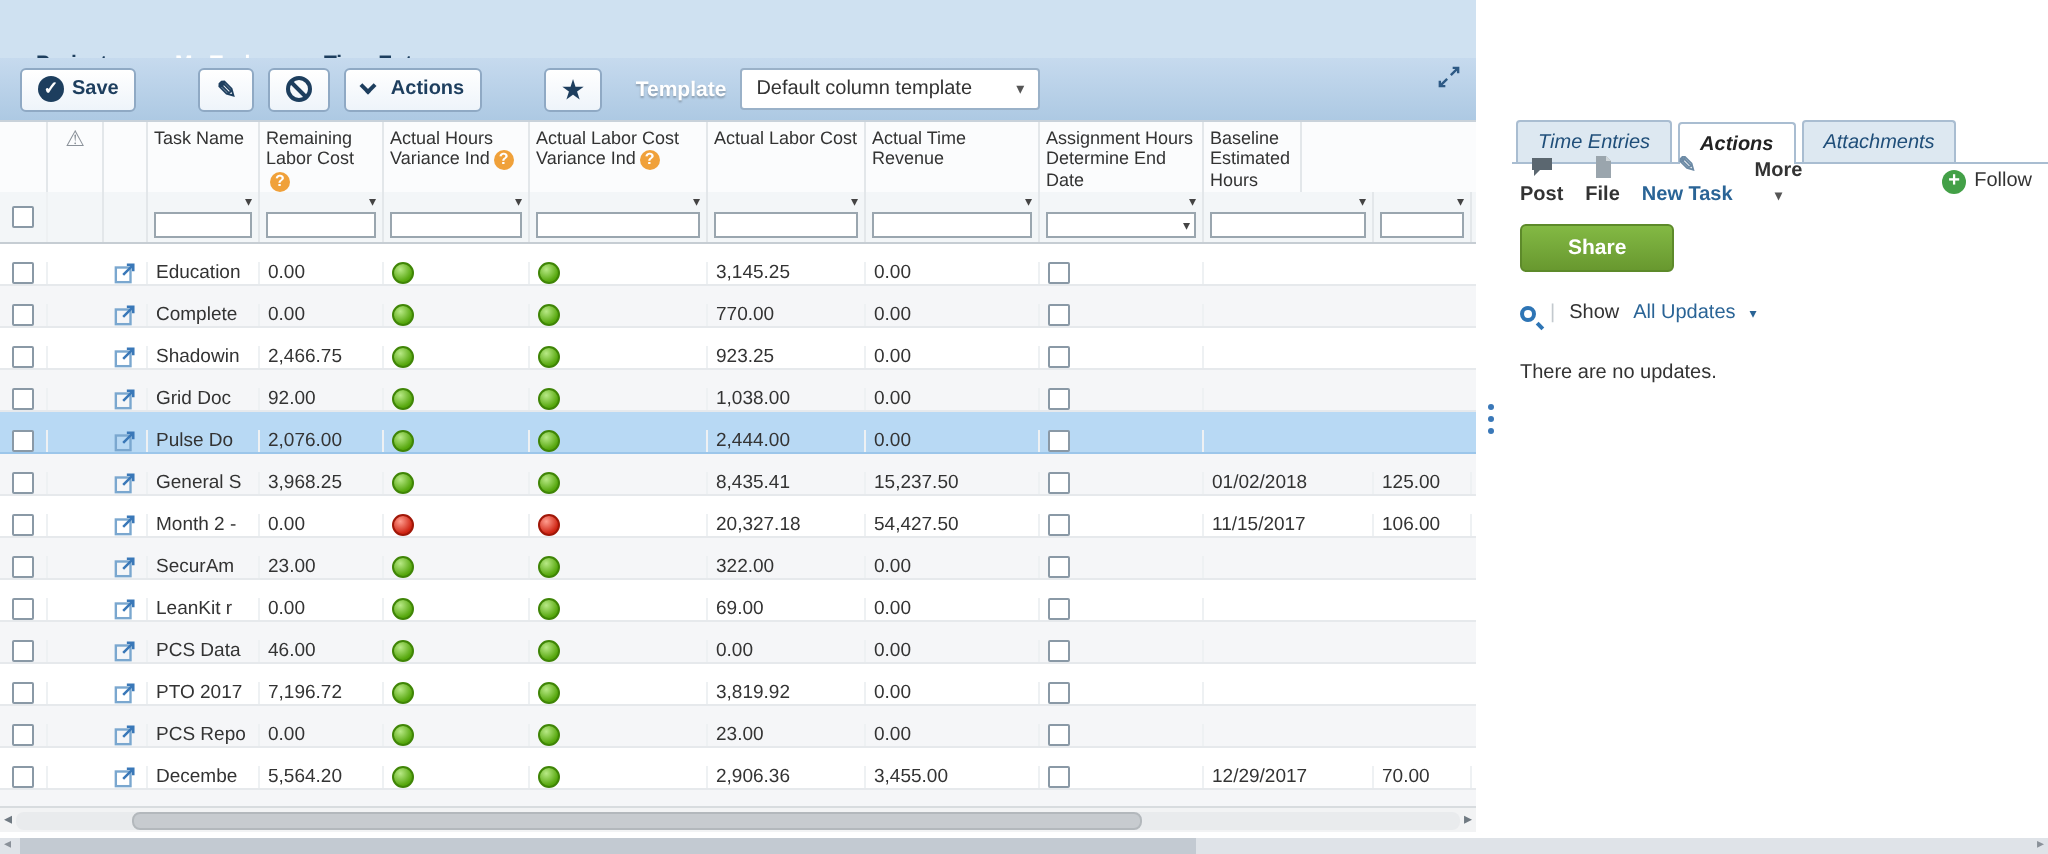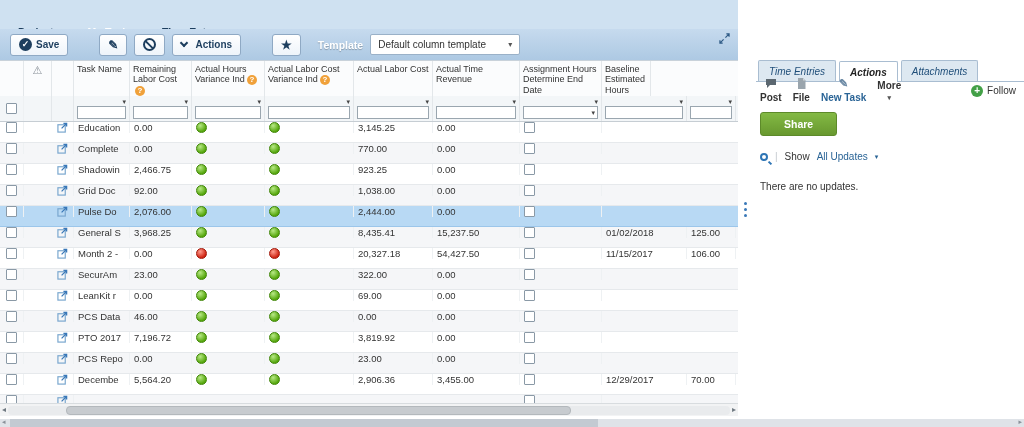--- a/index.html
+++ b/index.html
@@ -36,21 +36,21 @@
                  color:#fff; font-size:8px; font-weight:bold; text-align:center; line-height:10px; margin-left:2px; }
   .warn-hd { text-align:center; color:#8a9199; font-size:11px; }
 
   .gfilter { display:flex; background:#f3f6f8; border-bottom:1px solid #c6cdd3; height:26px; }
   .fcell { border-right:1px solid #e3e7ea; padding:1px 3px; display:flex; flex-direction:column; }
   .flt-dd { align-self:flex-end; font-size:7px; color:#444; line-height:9px; cursor:pointer; }
   .fcell input { height:13px; border:1px solid #9aa6af; font-size:9px; padding:0 2px; width:100%; background:#fff; }
   .fsel { height:13px; border:1px solid #9aa6af; background:#fff; display:flex; align-items:center; justify-content:flex-end; padding:0 2px; font-size:7px; color:#444; cursor:pointer; }
 
   .rows { height:281px; overflow:hidden; background:#fff; }
-  .grow { display:flex; height:21px; align-items:flex-start; border-bottom:1px solid #e6e9ec; background:#fff; }
+  .grow { display:flex; height:21px; align-items:flex-end; border-bottom:1px solid #e6e9ec; background:#fff; }
   .grow.alt { background:#f5f6f8; }
   .grow.selected { background:var(--selected_row,#b8d9f4); border-bottom:1px solid #9cc6ea; }
   .cell { font-size:9.5px; color:#333; padding:0 4px; border-right:1px solid #eef1f3; display:flex; align-items:center; overflow:hidden; white-space:nowrap; }
   .center { justify-content:center; }
 
   .c0{width:24px;flex:none}.c1{width:28px;flex:none}.c2{width:22px;flex:none}.c3{width:56px;flex:none}
   .c4{width:62px;flex:none}.c5{width:73px;flex:none}.c6{width:89px;flex:none}.c7{width:79px;flex:none}
   .c8{width:87px;flex:none}.c9{width:82px;flex:none}.c10{width:85px;flex:none}.c11{width:49px;flex:none}
 
   .cb { width:11px; height:11px; border:1px solid #8a99a6; background:#fff; display:inline-block; border-radius:1px; cursor:pointer; }

